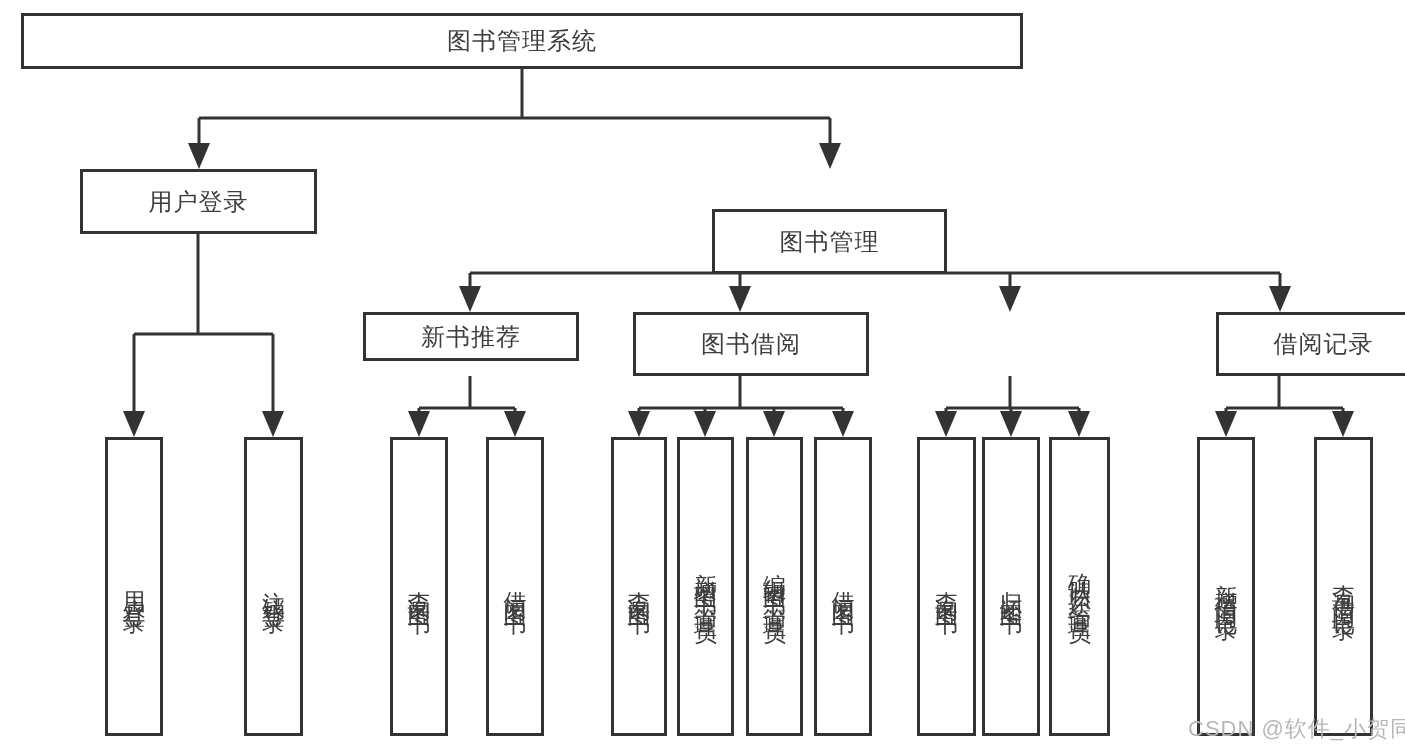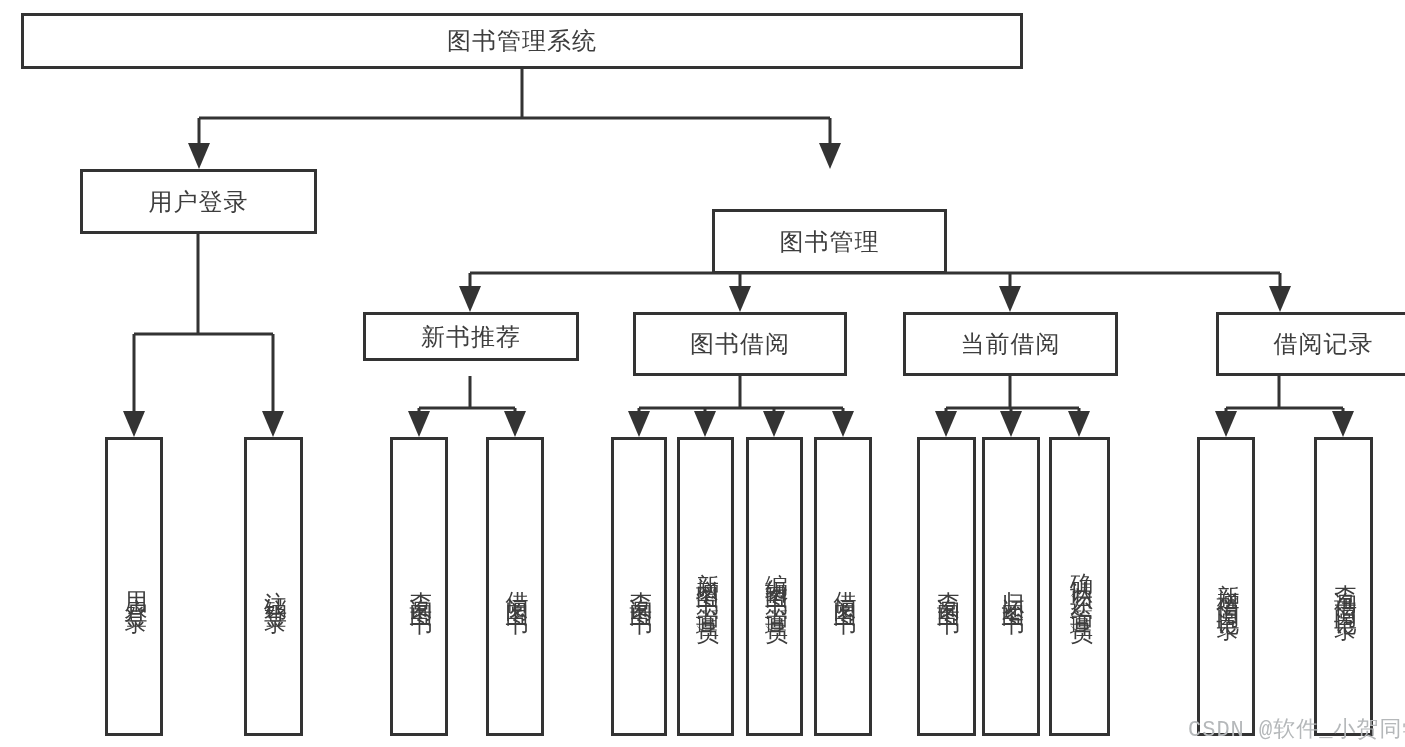--- a/index.html
+++ b/index.html
@@ -1,18 +1,18 @@
 <!DOCTYPE html>
 <html><head>
 <meta charset="utf-8">
 <style>
   html,body{margin:0;padding:0;background:#ffffff;}
   #canvas{
     position:relative;width:1405px;height:747px;background:#ffffff;overflow:hidden;
-    font-family:Liberation Mono, monospace;
+    font-family:Liberation Sans, sans-serif;
   }
   #connectors{position:absolute;left:0;top:0;z-index:1;}
   .box{
     position:absolute;z-index:2;box-sizing:border-box;background:#ffffff;
     border:3px solid #333333;color:#3d3d3d;
     display:flex;align-items:center;justify-content:center;text-align:center;
   }
   .h-box{font-size:24px;letter-spacing:1px;white-space:nowrap;}
   .v-box span{
     writing-mode:vertical-rl;text-orientation:mixed;
@@ -68,25 +68,22 @@
   <div class="box h-box" style="left:80px;top:169px;width:237px;height:65px;">
     <span>用户登录</span>
   </div>
   <div class="box h-box" style="left:712px;top:169px;width:235px;height:65px;margin-top:40px;">
     <span>图书管理</span>
   </div>
 
   <div class="box h-box" style="left:363px;top:312px;width:216px;height:49px;">
     <span>新书推荐</span>
   </div>
-  <div class="box h-box" style="left:633px;top:312px;width:214px;height:64px;">
+  <div class="box h-box" style="left:633px;top:312px;width:236px;height:64px;">
     <span>图书借阅</span>
-  </div>
-  <div class="box h-box" style="left:903px;top:312px;width:215px;height:64px;">
-    <span>当前借阅</span>
   </div>
   <div class="box h-box" style="left:1172px;top:312px;width:215px;height:64px;margin-left:44px;">
     <span>借阅记录</span>
   </div>
 
   <div class="box v-box" style="left:105px;top:437px;width:58px;height:299px;">
     <span>用户登录</span>
   </div>
   <div class="box v-box" style="left:244px;top:437px;width:59px;height:299px;">
     <span>注销登录</span>

